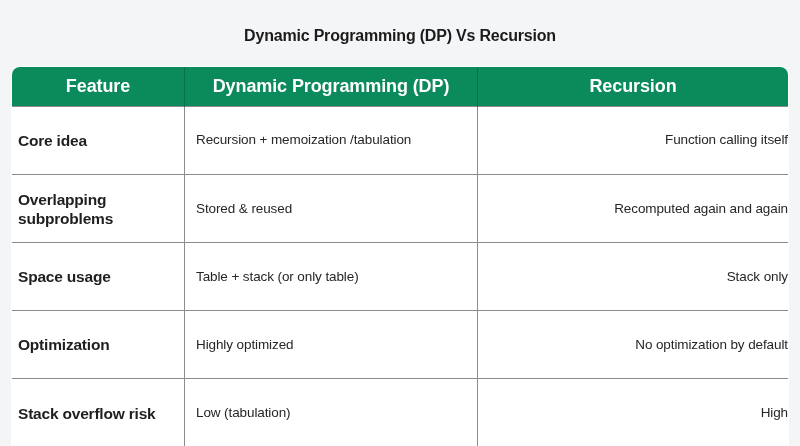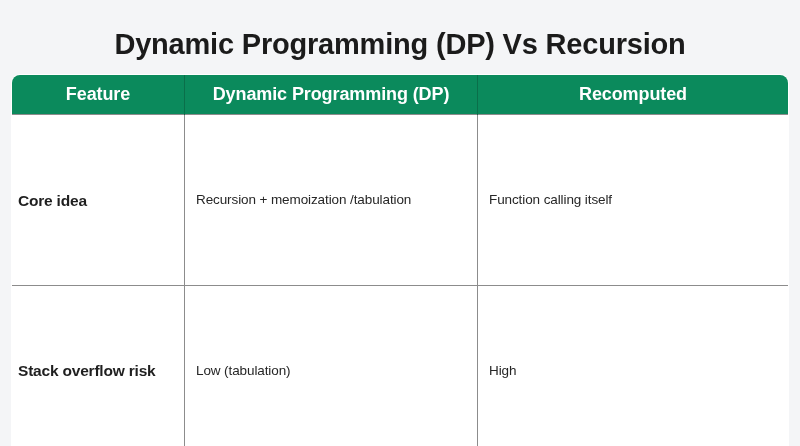--- a/index.html
+++ b/index.html
@@ -15,21 +15,21 @@
     overflow: hidden;
   }
   .page {
     position: relative;
     width: 800px;
     height: 446px;
     box-sizing: border-box;
   }
   .page-title {
     text-align: center;
-    font-size: 29px;
+    font-size: 16px;
     font-weight: bold;
     color: #1b1b1b;
     letter-spacing: -0.2px;
     padding-top: 8px;
     padding-bottom: 0;
     line-height: 34px;
   }
   .table-wrap {
     position: absolute;
     left: 11px;
@@ -76,21 +76,21 @@
 
   tbody tr {
     height: 48.8px;
   }
   tbody td {
     border-top: 1px solid #8c8c8c;
     border-right: 1px solid #8c8c8c;
     vertical-align: middle;
     background: #ffffff;
   }
-  tbody td:last-child { border-right: none; }
+  tbody td:last-child { border-right: none; text-align: right; }
 
   td.feature-cell {
     font-size: 15.5px;
     font-weight: bold;
     color: #1f1f1f;
     padding: 0 4px 0 6px;
     line-height: 19px;
     letter-spacing: -0.2px;
     margin-left: 22px;
   }
@@ -114,34 +114,49 @@
     <table class="cmp">
       <colgroup>
         <col class="c-feature">
         <col class="c-dp">
         <col class="c-rec">
       </colgroup>
       <thead>
         <tr class="head-row">
           <th class="th-feature">Feature</th>
           <th class="th-dp">Dynamic Programming (DP)</th>
-          <th class="th-rec">Recomputed</th>
+          <th class="th-rec">Recursion</th>
         </tr>
       </thead>
       <tbody>
 
         <tr>
           <td class="feature-cell">Core idea</td>
           <td class="value-cell">Recursion + memoization /tabulation</td>
           <td class="value-cell">Function calling itself</td>
         </tr>
 
+        <tr>
+          <td class="feature-cell">Overlapping subproblems</td>
+          <td class="value-cell">Stored &amp; reused</td>
+          <td class="value-cell">Recomputed again and again</td>
+        </tr>
 
 
+        <tr>
+          <td class="feature-cell">Space usage</td>
+          <td class="value-cell">Table + stack (or only table)</td>
+          <td class="value-cell">Stack only</td>
+        </tr>
 
+        <tr>
+          <td class="feature-cell">Optimization</td>
+          <td class="value-cell">Highly optimized</td>
+          <td class="value-cell">No optimization by default</td>
+        </tr>
 
 
         <tr>
           <td class="feature-cell">Stack overflow risk</td>
           <td class="value-cell">Low (tabulation)</td>
           <td class="value-cell">High</td>
         </tr>
 
       </tbody>
     </table>

